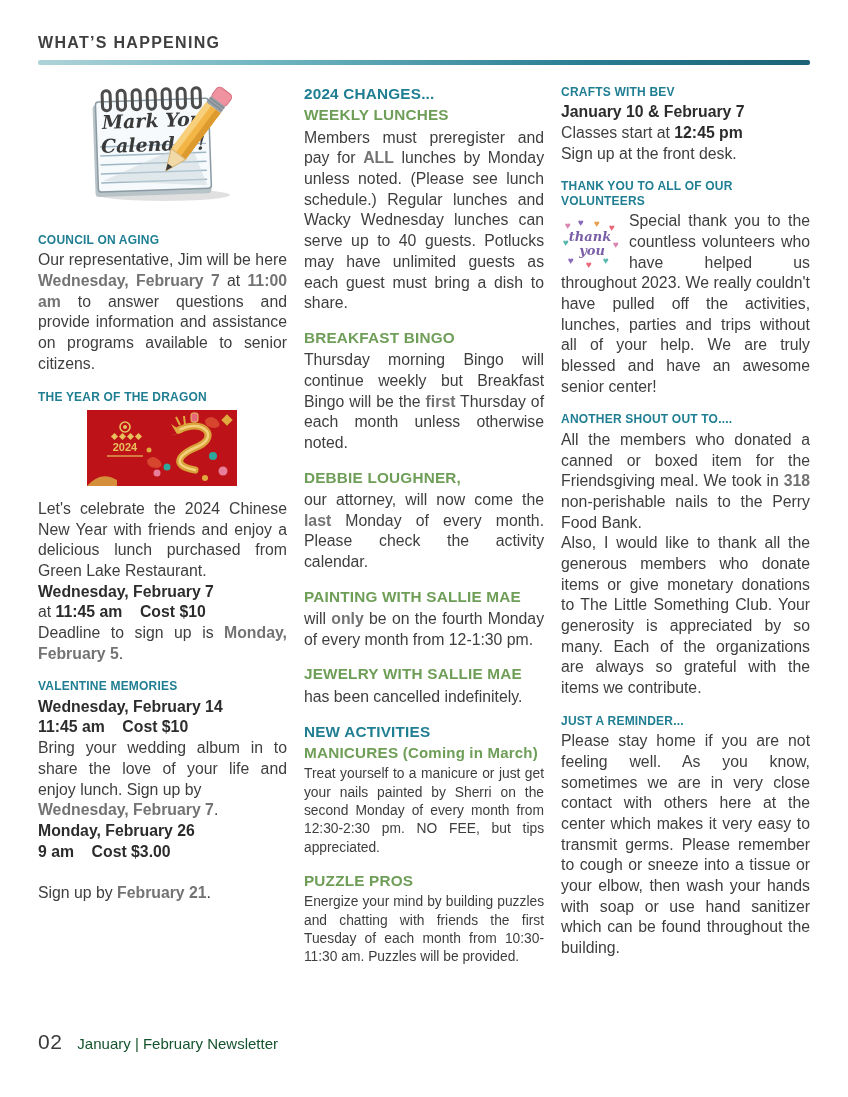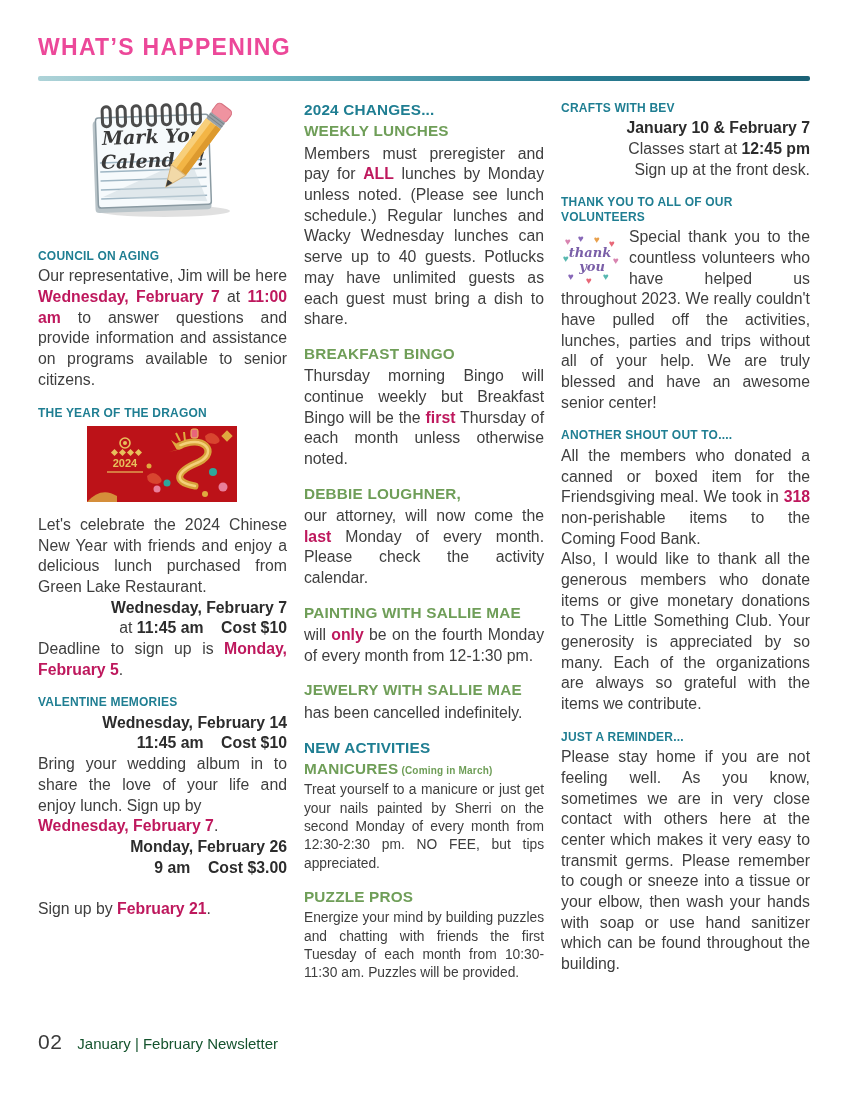--- a/index.html
+++ b/index.html
@@ -3,43 +3,43 @@
 <meta charset="utf-8">
 <style>
   html,body { margin:0; padding:0; }
   body {
     width:848px; height:1097px; position:relative; overflow:hidden;
     background:#ffffff; color:#3e3e3e;
     font-family:"Liberation Sans", sans-serif;
   }
   .page { padding:34px 38px 0 38px; }
   .page-title {
-    font-size:23px; font-weight:700; letter-spacing:1.3px;
-    color:#ec4899; margin:0 0 15px 0;
+    font-size:16px; font-weight:700; letter-spacing:1.3px;
+    color:#404040; margin:0 0 8px 0;
   }
   .title-rule {
     height:5px; width:772px; border-radius:2px; margin-bottom:18px;
     background:linear-gradient(to right,#aed3d8,#6fb5c1 30%,#2a7d93 70%,#1b6276);
   }
   .cols { display:flex; gap:17px; align-items:flex-start; }
   .col { width:252px; }
   .col-mid { width:243px; }
   
   .hd { margin:15px 0 3px 0; font-weight:700; line-height:1.2; letter-spacing:.2px;
         font-size:12px; color:#1f7e92; }
   .hd.green { color:#6f9e58; }
   .hd:first-child { margin-top:2px; }
   .hd + .hd { margin-top:1px; }
   .col-mid .hd { font-size:15.3px; }
-  .hd-suffix { font-size:10px; }
+  .hd-suffix { font-size:15px; }
   
   .para { margin:0; font-size:15.8px; line-height:1.31; text-align:justify; }
   .col-mid .para.sm { font-size:13.8px; line-height:1.33; }
-  .line { font-size:15.8px; line-height:1.31;text-align:right; }
-  b { color:#be185d; }
+  .line { font-size:15.8px; line-height:1.31; }
+  b { color:#737373; }
   .line b { color:#2c2c2c; }
   
   .img-wrap { text-align:center; }
   .img-cal { margin:0 0 26px 0; }
   .img-dragon { margin:6px 0 9px 0; }
   .float-img { float:left; width:60px; height:54px; margin:3px 8px 0 0; }
   
   .footer { position:absolute; left:38px; top:1030px; display:flex; align-items:baseline; gap:15px; }
   .footer .pgnum { font-size:21px; color:#3a3a3a; letter-spacing:.5px;text-align:center; }
   .footer .pglabel { font-size:15px; color:#14532d; }
@@ -157,21 +157,21 @@
               <text x="51" y="17" font-size="10" fill="#e86878" text-anchor="middle">♥</text>
               <text x="5" y="32" font-size="10" fill="#58b8b0" text-anchor="middle">♥</text>
               <text x="55" y="34" font-size="10" fill="#d884b0" text-anchor="middle">♥</text>
               <text x="10" y="50" font-size="10" fill="#8868b8" text-anchor="middle">♥</text>
               <text x="28" y="54" font-size="10" fill="#e86878" text-anchor="middle">♥</text>
               <text x="45" y="50" font-size="10" fill="#58b8b0" text-anchor="middle">♥</text>
     <text x="29" y="27" text-anchor="middle" font-family="DejaVu Serif, serif" font-style="italic" font-weight="bold" font-size="13" fill="#7a5fa8">thank</text>
     <text x="31" y="41" text-anchor="middle" font-family="DejaVu Serif, serif" font-style="italic" font-weight="bold" font-size="13" fill="#7a5fa8">you</text>
   </svg></span><span>Special thank you to the countless volunteers who have helped us throughout 2023. We really couldn't have pulled off the activities, lunches, parties and trips without all of your help. We are truly blessed and have an awesome senior center!</span></p>
         <h3 class="hd teal"><span>ANOTHER SHOUT OUT TO....</span></h3>
-        <p class="para"><span>All the members who donated a canned or boxed item for the Friendsgiving meal. We took in </span><b>318</b><span> non-perishable items to the Coming Food Bank.</span></p>
+        <p class="para"><span>All the members who donated a canned or boxed item for the Friendsgiving meal. We took in </span><b>318</b><span> non-perishable nails to the Perry Food Bank.</span></p>
         <p class="para"><span>Also, I would like to thank all the generous members who donate items or give monetary donations to The Little Something Club. Your generosity is appreciated by so many. Each of the organizations are always so grateful with the items we contribute.</span></p>
         <h3 class="hd teal"><span>JUST A REMINDER...</span></h3>
         <p class="para"><span>Please stay home if you are not feeling well. As you know, sometimes we are in very close contact with others here at the center which makes it very easy to transmit germs. Please remember to cough or sneeze into a tissue or your elbow, then wash your hands with soap or use hand sanitizer which can be found throughout the building.</span></p>
       </div>
   </div>
 </div>
 
 <div class="footer">
   <span class="pgnum">02</span>
   <span class="pglabel">January | February Newsletter</span>

